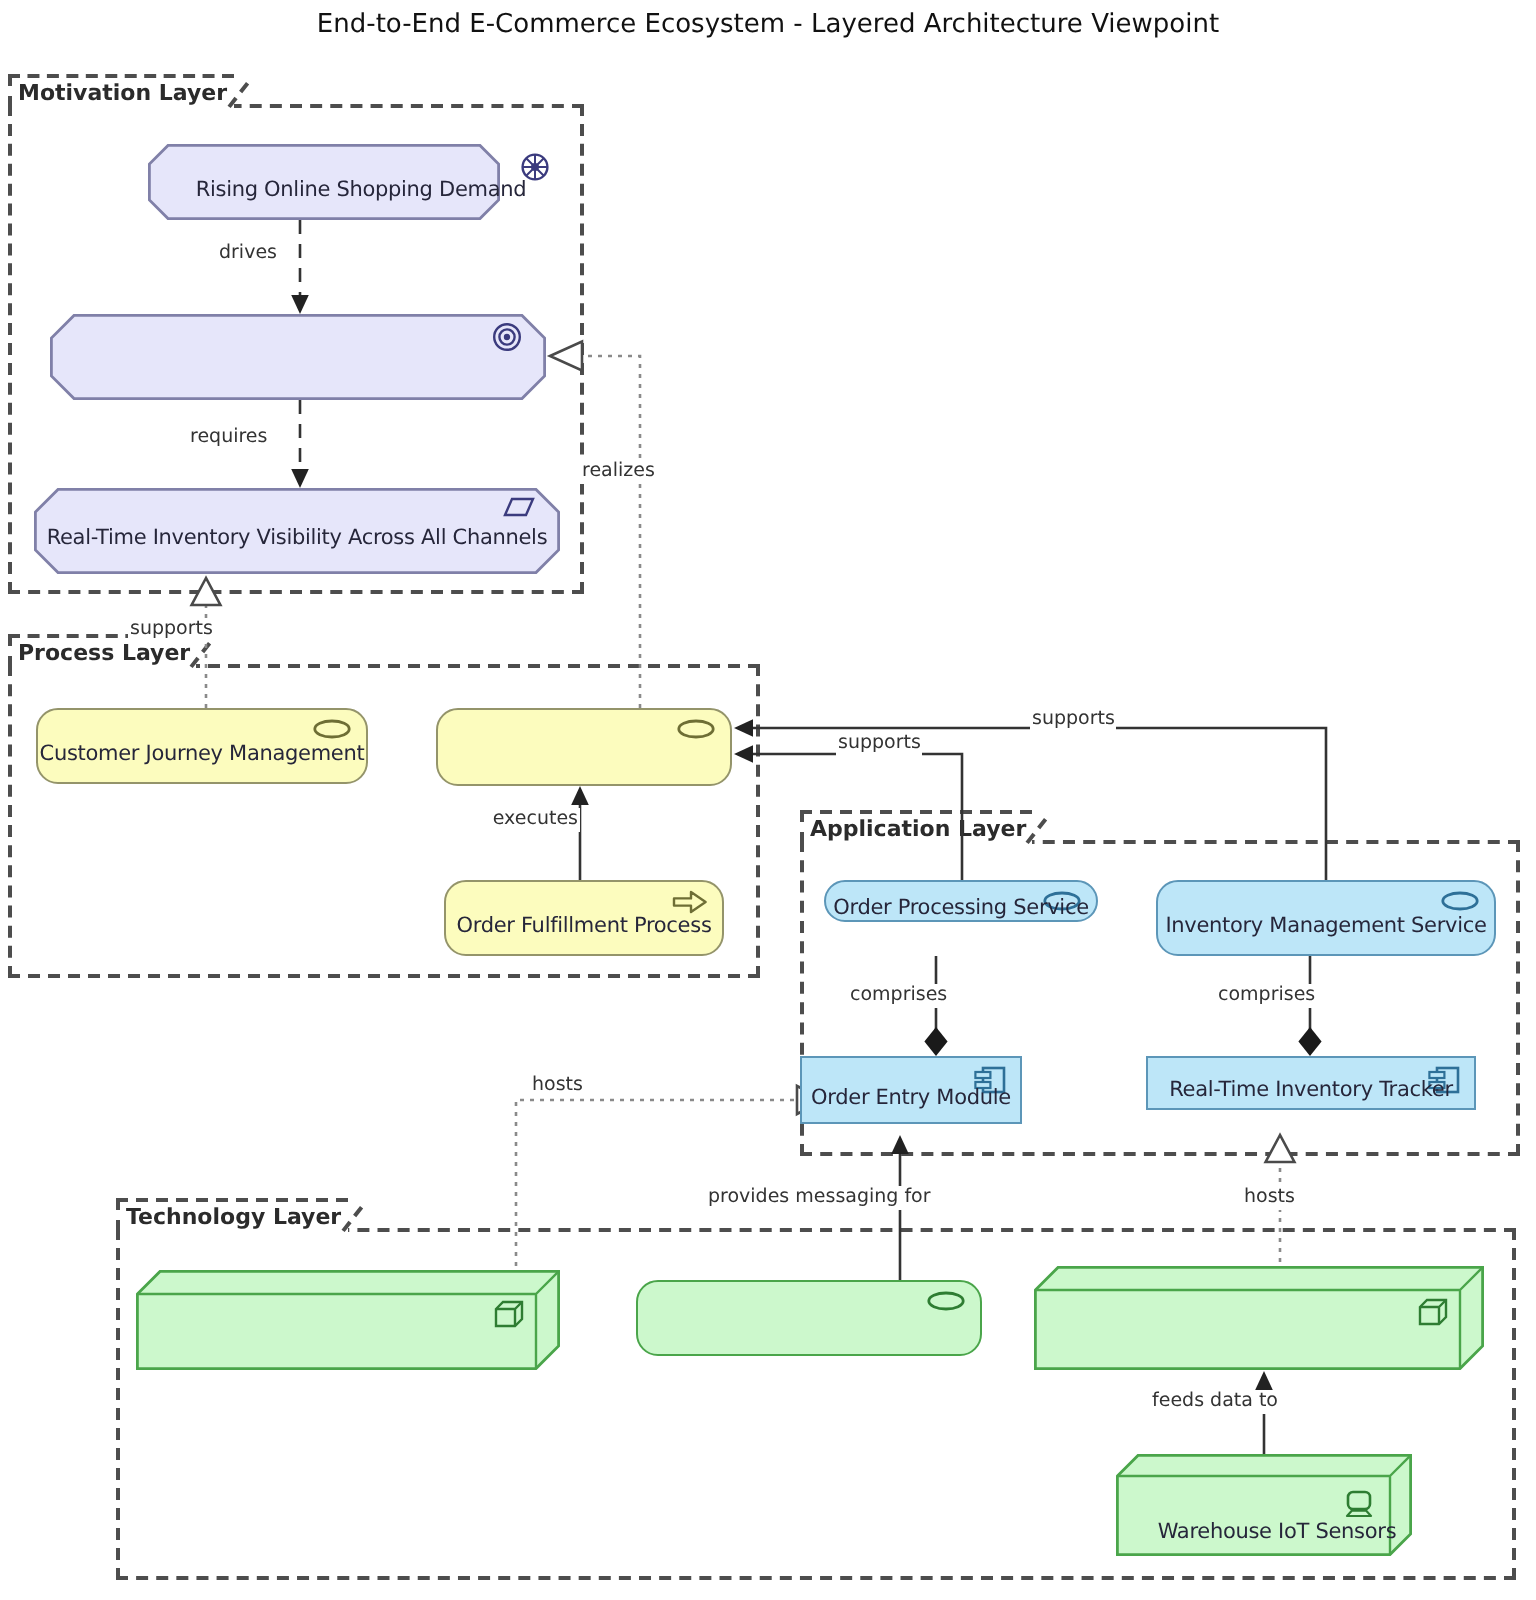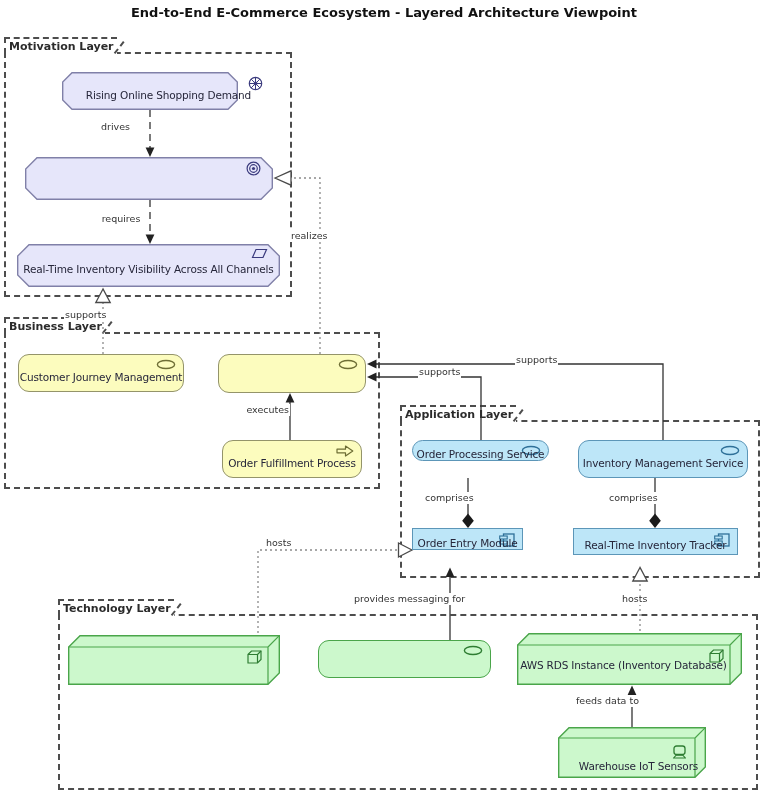--- a/index.html
+++ b/index.html
@@ -2,21 +2,21 @@
 <html style="--motivation-fill: #E6E6FA; --motivation-border: #8080A8; --motivation-icon: #3B3B7E; --business-fill: #FCFCBE; --business-border: #94946A; --business-icon: #6E6E35; --application-fill: #BDE6F8; --application-border: #5C96B8; --application-icon: #2E7098; --technology-fill: #CCF8CC; --technology-border: #4AA54A; --technology-icon: #2E7D32; --layer-border: #4D4D4D; --line: #333333; --dotted-line: #8A8A8A; --label-text: #333333; --element-text: #26263A; --title-text: #111111;"><head>
 <meta charset="utf-8">
 <style>
   html,body{margin:0;padding:0}
   body{
     width:768px;height:800px;position:relative;overflow:hidden;background:#fff;
     font-family:"DejaVu Sans","Liberation Sans",sans-serif;
   }
   .title{
     position:absolute;left:0;top:5px;width:768px;text-align:center;
-    font-weight:bold;font-size:13px;color:var(--title-text,#111);
+    font-weight:normal;font-size:13px;color:var(--title-text,#111);
   }
   
   .layer{position:absolute;border:2px dashed var(--layer-border,#4d4d4d);box-sizing:border-box}
   .layer-tab{
     position:absolute;left:-2px;top:-17px;height:17px;box-sizing:border-box;
     border-top:2px dashed var(--layer-border,#4d4d4d);
     border-left:2px dashed var(--layer-border,#4d4d4d);
     font-weight:bold;font-size:11px;line-height:15px;padding:0 3px 0 3px;
     color:#2b2b2b;white-space:nowrap;background:#fff;
   }
@@ -44,29 +44,29 @@
   .biz .icon{color:var(--business-icon,#6E6E35)}
   .app{background:var(--application-fill,#BDE6F8);border-color:var(--application-border,#5C96B8)}
   .app .icon{color:var(--application-icon,#2E7098)}
   .tech-svc{background:var(--technology-fill,#CCF8CC);border-color:var(--technology-border,#4AA54A)}
   .tech-svc .icon,.node .icon{color:var(--technology-icon,#2E7D32)}
   .motiv .icon{color:var(--motivation-icon,#3B3B7E)}
   .motiv .oct{position:absolute;left:0;top:0;z-index:1}
   .motiv .oct polygon{fill:var(--motivation-fill,#E6E6FA);stroke:var(--motivation-border,#8080A8);stroke-width:1.4}
   .motiv .icon{right:12px}
 
-  #el-driver{left:62px;top:72px;width:213px;height:38px}
+  #el-driver{left:74px;top:72px;width:213px;height:38px}
   #el-goal{left:25px;top:157px;width:248px;height:43px}
   #el-requirement{left:17px;top:244px;width:263px;height:43px}
   #el-cjm{left:18px;top:354px;width:166px;height:38px}
   #el-oms{left:218px;top:354px;width:148px;height:39px}
   #el-ofp{left:222px;top:440px;width:140px;height:38px}
   #el-ops{left:412px;top:440px;width:137px;height:21px}
   #el-ims{left:578px;top:440px;width:170px;height:38px}
-  #el-oem{left:412px;top:528px;width:111px;height:22px}
+  #el-oem{left:400px;top:528px;width:111px;height:34px}
   #el-rtit{left:573px;top:528px;width:165px;height:27px}
   #el-msg{left:318px;top:640px;width:173px;height:38px}
 
   
   .node{position:absolute;font-size:10.5px;color:var(--element-text,#26263a)}
   .node .n3d{position:absolute;left:0;top:0}
   .nfill{fill:var(--technology-fill,#CCF8CC);stroke:var(--technology-border,#4AA54A);stroke-width:1.4;stroke-linejoin:miter}
   .nedge{fill:none;stroke:var(--technology-border,#4AA54A);stroke-width:1.2}
   .nlbl{position:absolute;display:flex;align-items:center;justify-content:center;text-align:center;white-space:nowrap;letter-spacing:-0.15px;z-index:2}
   #el-ec2{left:68px;top:635px;width:212px;height:50px}
@@ -80,22 +80,22 @@
   .dot{stroke:var(--dotted-line,#8a8a8a);stroke-dasharray:2 3}
   .head{fill:#222;stroke:none}
   .hollow{fill:#fff;stroke:#4a4a4a;stroke-width:1.3}
   .diamond{fill:#1a1a1a;stroke:none}
 
   
   .rel{
     position:absolute;font-size:9.5px;color:var(--label-text,#333);
     background:#fff;padding:0 1px;white-space:nowrap;z-index:2;line-height:12px;
   }
-  #rl-drives{left:100px;top:121px;width:46px;text-align:left}
-  #rl-requires{left:94px;top:213px;width:52px;text-align:center}
+  #rl-drives{left:100px;top:121px;width:46px;text-align:center}
+  #rl-requires{left:94px;top:213px;width:52px;text-align:left}
   #rl-realizes{left:290px;top:230px}
   #rl-supports-mot{left:64px;top:309px}
   #rl-executes{left:242px;top:404px;width:46px;text-align:right}
   #rl-supports-ops{left:418px;top:366px}
   #rl-supports-ims{left:515px;top:354px}
   #rl-comprises-l{left:424px;top:492px}
   #rl-comprises-r{left:608px;top:492px}
   #rl-hosts-ec2{left:265px;top:537px}
   #rl-provides{left:353px;top:593px}
   #rl-hosts-rds{left:621px;top:593px}
@@ -108,21 +108,21 @@
 <div class="title">End-to-End E-Commerce Ecosystem - Layered Architecture Viewpoint</div>
 
 <div class="layer" id="motivation-layer">
   <div class="layer-tab">
     <span>Motivation Layer</span>
     <span class="tab-notch"></span>
   </div>
 </div>
 <div class="layer" id="business-layer">
   <div class="layer-tab">
-    <span>Business Layer</span>
+    <span>Process Layer</span>
     <span class="tab-notch"></span>
   </div>
 </div>
 <div class="layer" id="application-layer">
   <div class="layer-tab">
     <span>Application Layer</span>
     <span class="tab-notch"></span>
   </div>
 </div>
 <div class="layer" id="technology-layer">
@@ -331,21 +331,20 @@
   <svg class="n3d" width="225" height="52">
     <path class="nfill" d="M0.7,12 L12,0.7 L224.3,0.7 L224.3,40 L213,51.3 L0.7,51.3 Z"></path>
     <path class="nedge" d="M0.7,12 L213,12 L213,51.3 M213,12 L224.3,0.7"></path>
   </svg>
   <span class="icon" style="top:16px;right:18px">
     <svg width="15" height="14" viewBox="0 0 15 14">
         <path d="M1,4.5 L4.5,1 L14,1 L14,9.5 L10.5,13 L1,13 Z" fill="none" stroke="currentColor" stroke-width="1.2"></path>
         <path d="M1,4.5 L10.5,4.5 L10.5,13 M10.5,4.5 L14,1" fill="none" stroke="currentColor" stroke-width="1.2"></path>
       </svg>
   </span>
-  <span class="nlbl" style="left:0;top:12px;width:213px;height:40px">AWS RDS Instance (Inventory Database)</span>
 </div>
 
 <div class="node diagram-el" id="el-iot">
   <svg class="n3d" width="148" height="51">
     <path class="nfill" d="M0.7,11 L11,0.7 L147.3,0.7 L147.3,40 L137,50.3 L0.7,50.3 Z"></path>
     <path class="nedge" d="M0.7,11 L137,11 L137,50.3 M137,11 L147.3,0.7"></path>
   </svg>
   <span class="icon" style="top:18px;right:18px">
     <svg width="17" height="14" viewBox="0 0 17 14">
         <rect x="3" y="1" width="11" height="8.5" rx="2.5" fill="none" stroke="currentColor" stroke-width="1.3"></rect>

